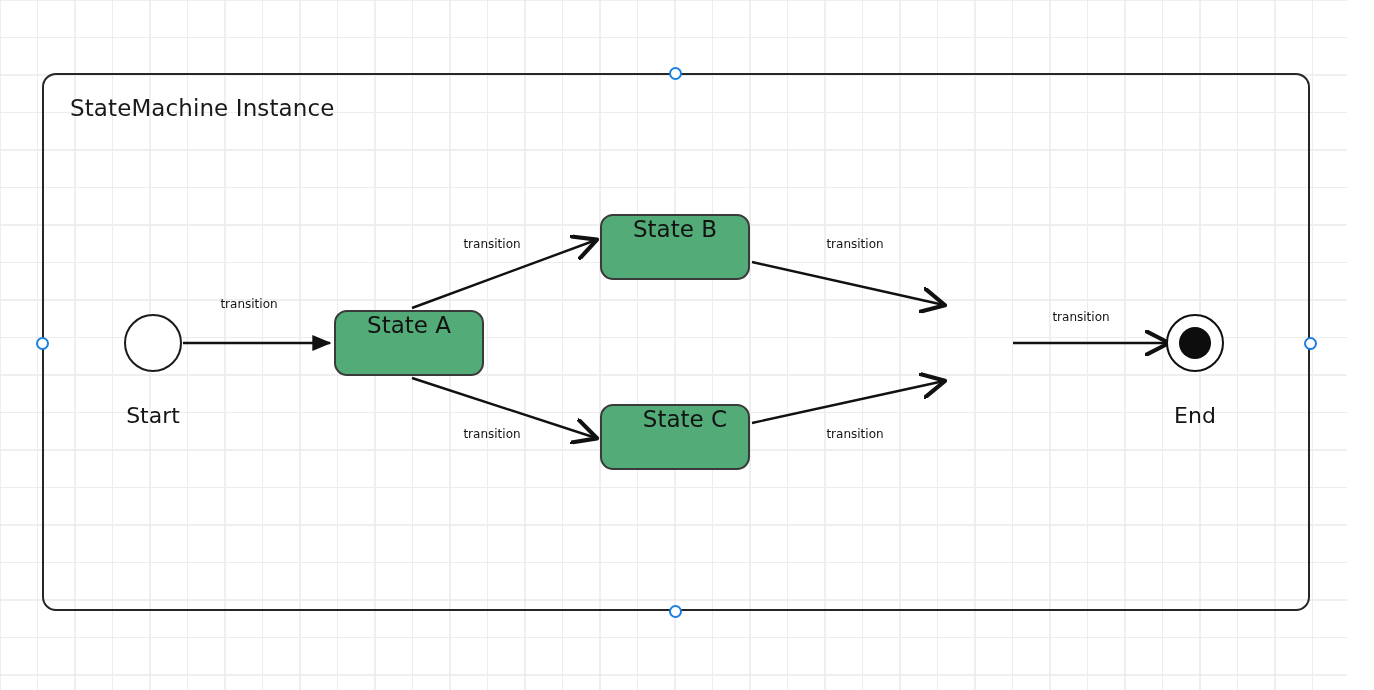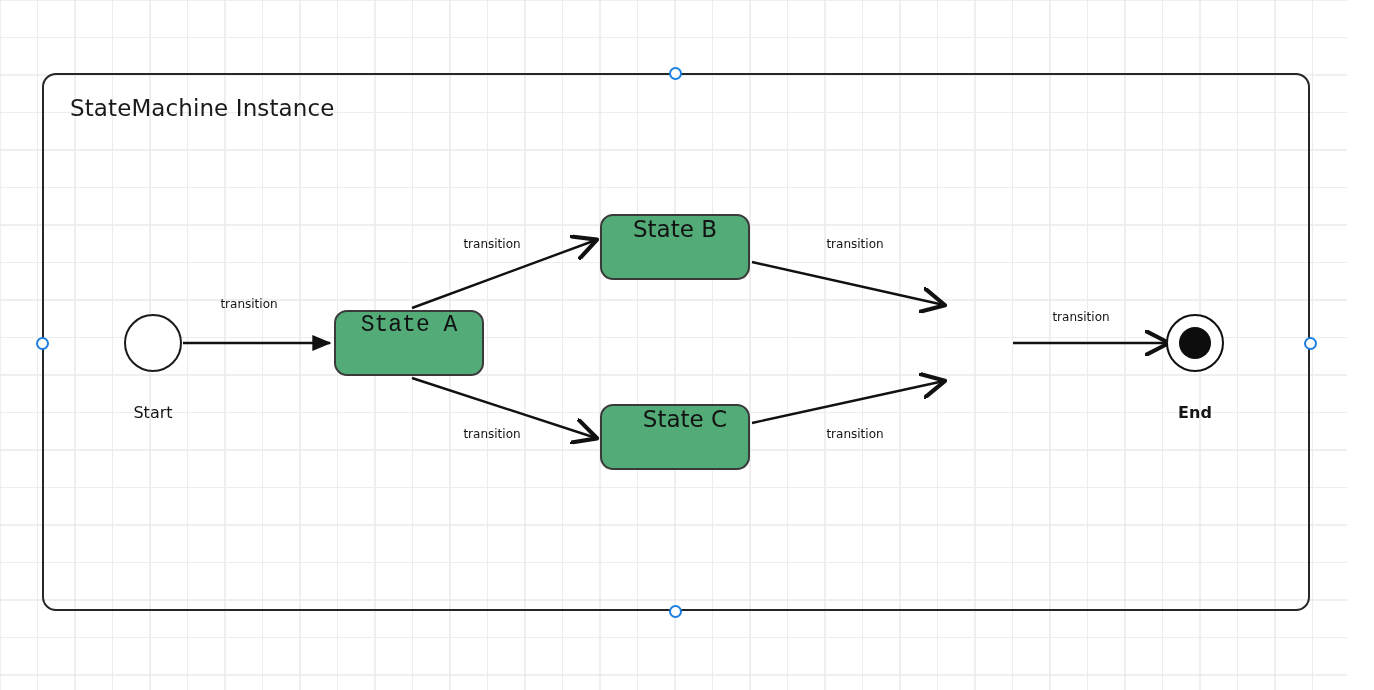--- a/index.html
+++ b/index.html
@@ -81,21 +81,21 @@
     border-radius: 50%;
     background: #ffffff;
   }
   .end-node-inner {
     position: absolute;
     border-radius: 50%;
     background: #0d0d0d;
   }
   .node-label {
     position: absolute;
-    font-size: 16px;
+    font-size: 22px;
     color: #151515;
     white-space: nowrap;
     text-align: center;
   }
   .edge-label {
     position: absolute;
     font-size: 12px;
     color: #131313;
     white-space: nowrap;
     text-align: center;
@@ -138,37 +138,37 @@
     <line x1="1013" y1="343" x2="1168" y2="343" stroke="#111111" stroke-width="2.4" marker-end="url(#arrow-open)"></line>
   </svg>
 
   <div class="sm-container"></div>
 
   <div class="sm-title">StateMachine Instance</div>
 
   <div class="start-node" style="left:124px; top:314px; width:58px; height:58px;"></div>
   <div class="node-label" style="left:103px; top:403px; width:100px;">Start</div>
 
-  <div class="state-node" style="left:334px; top:310px; width:150px; height:66px;font-family:Liberation Mono, monospace;">
+  <div class="state-node" style="left:334px; top:310px; width:150px; height:66px;">
     <span>State A</span>
   </div>
 
   <div class="state-node" style="left:600px; top:214px; width:150px; height:66px;">
     <span>State B</span>
   </div>
 
   <div class="state-node" style="left:600px; top:404px; width:150px; height:66px;padding-left:20px;">
     <span>State C</span>
   </div>
 
 
   <div class="end-node-outer" style="left:1166px; top:314px; width:58px; height:58px;">
     <div class="end-node-inner" style="left:11px; top:11px; width:32px; height:32px;"></div>
   </div>
-  <div class="node-label" style="left:1145px; top:403px; width:100px;font-weight:bold;">End</div>
+  <div class="node-label" style="left:1145px; top:403px; width:100px;">End</div>
 
   <div class="edge-label" style="left:189px; top:297px; width:120px;">transition</div>
   <div class="edge-label" style="left:432px; top:237px; width:120px;">transition</div>
   <div class="edge-label" style="left:432px; top:427px; width:120px;">transition</div>
   <div class="edge-label" style="left:795px; top:237px; width:120px;">transition</div>
   <div class="edge-label" style="left:795px; top:427px; width:120px;">transition</div>
   <div class="edge-label" style="left:1021px; top:310px; width:120px;">transition</div>
 
   <div class="handle" style="left:668.5px; top:66.5px;"></div>
   <div class="handle" style="left:35.5px; top:336.5px;"></div>

